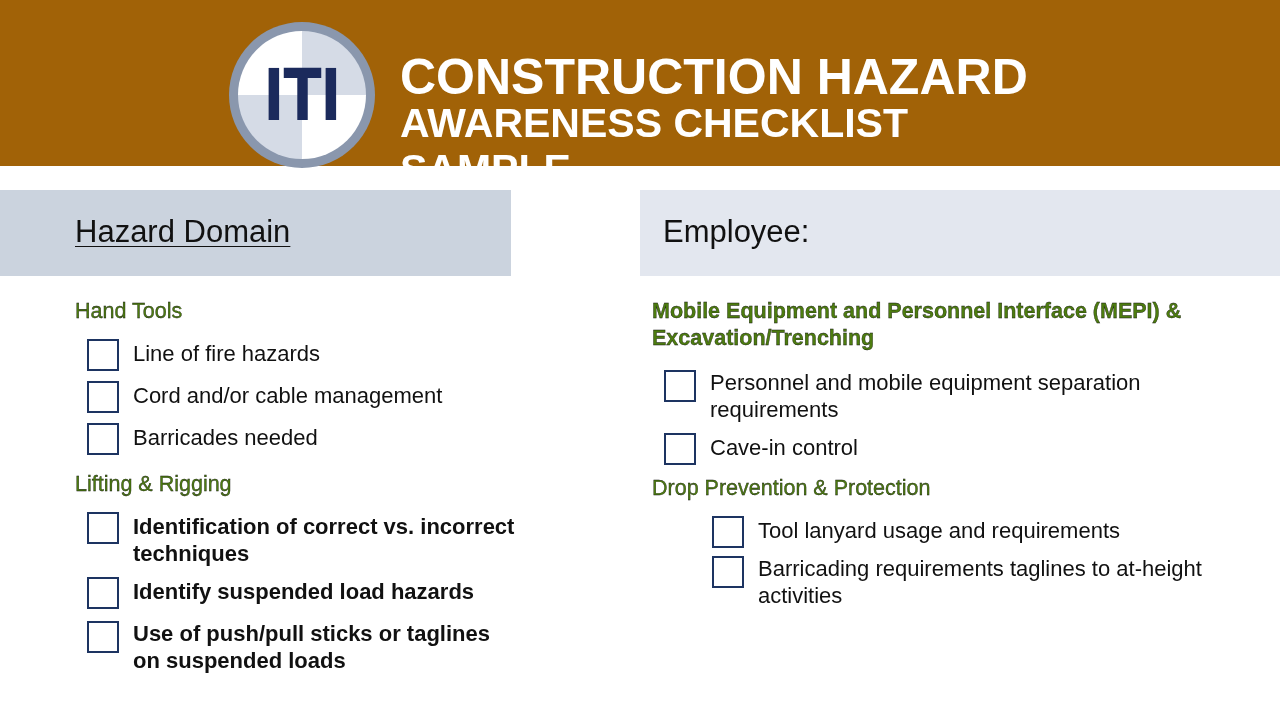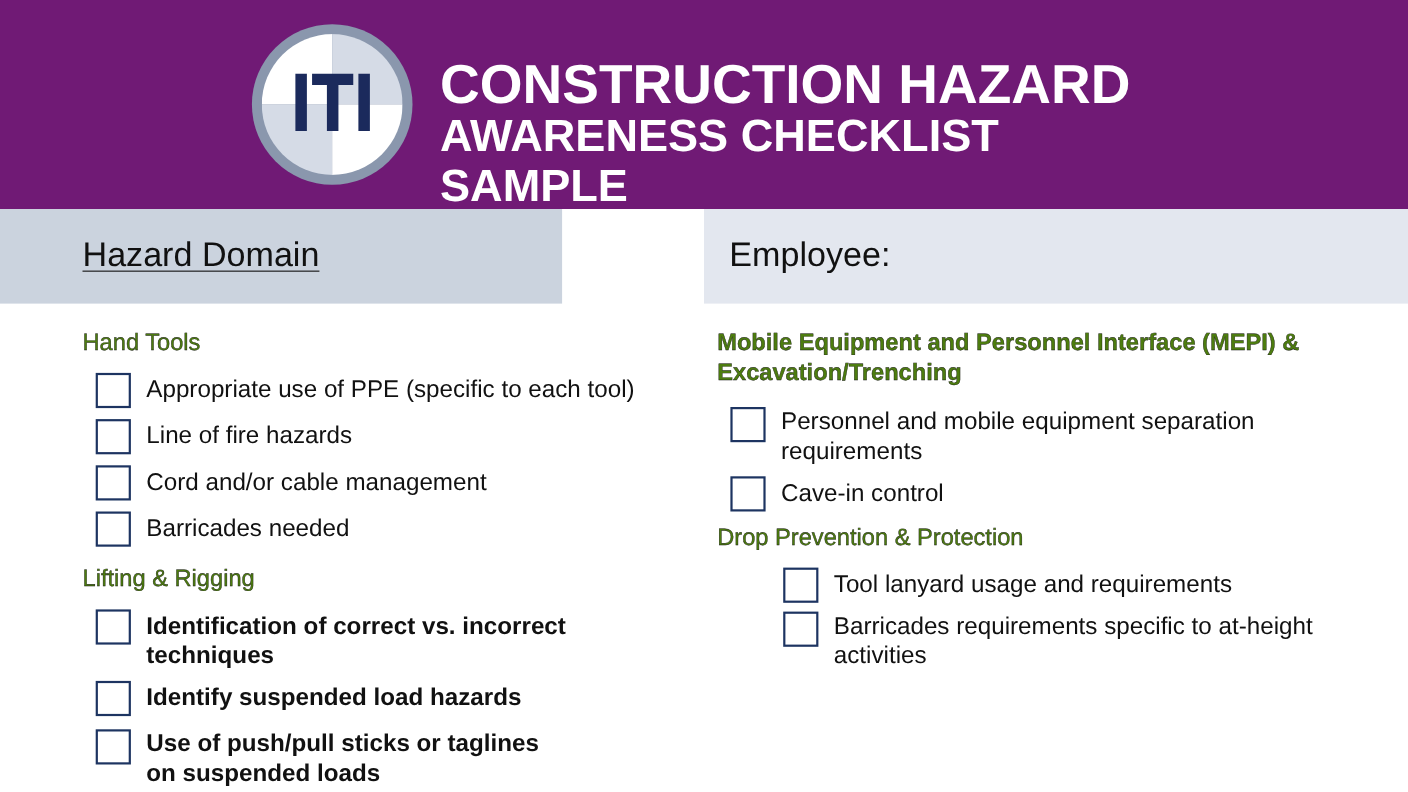--- a/index.html
+++ b/index.html
@@ -4,22 +4,22 @@
 <style>
   html, body { margin: 0; padding: 0; }
   body {
     width: 1280px; height: 720px; overflow: hidden;
     background: #ffffff;
     font-family: "Liberation Sans", "DejaVu Sans", sans-serif;
     color: #111111;
     position: relative;
   }
   .header {
-    position: absolute; left: 0; top: 0; width: 1280px; height: 190px;
-    background: #701a75;
+    position: absolute; left: 0; top: 0; width: 1280px; height: 166px;
+    background: #a16207;
   }
   .logo {
     position: absolute; left: 229px; top: 22px; width: 146px; height: 146px;
     border-radius: 50%;
     background: #8a97ad;
   }
   .logo-inner {
     position: absolute; left: 9px; top: 9px; width: 128px; height: 128px;
     border-radius: 50%; overflow: hidden;
     background:
@@ -126,24 +126,20 @@
 <div class="band-right">
   <div class="band-label">Employee:</div>
 </div>
 
 <div class="col left">
   <div class="sec1">
     <div class="section-title">Hand Tools</div>
     <ul class="items">
       <li class="item">
         <span class="checkbox"></span>
-        <span class="item-text">Appropriate use of PPE (specific to each tool)</span>
-      </li>
-      <li class="item">
-        <span class="checkbox"></span>
         <span class="item-text">Line of fire hazards</span>
       </li>
       <li class="item">
         <span class="checkbox"></span>
         <span class="item-text">Cord and/or cable management</span>
       </li>
       <li class="item">
         <span class="checkbox"></span>
         <span class="item-text">Barricades needed</span>
       </li>
@@ -184,17 +180,17 @@
   </div>
   <div class="sec2">
     <div class="section-title">Drop Prevention &amp; Protection</div>
     <ul class="items">
       <li class="item">
         <span class="checkbox"></span>
         <span class="item-text">Tool lanyard usage and requirements</span>
       </li>
       <li class="item two-line">
         <span class="checkbox"></span>
-        <span class="item-text" style="width:470px">Barricades requirements specific to at-height activities</span>
+        <span class="item-text" style="width:470px">Barricading requirements taglines to at-height activities</span>
       </li>
     </ul>
   </div>
 </div>
 
 </body></html>

